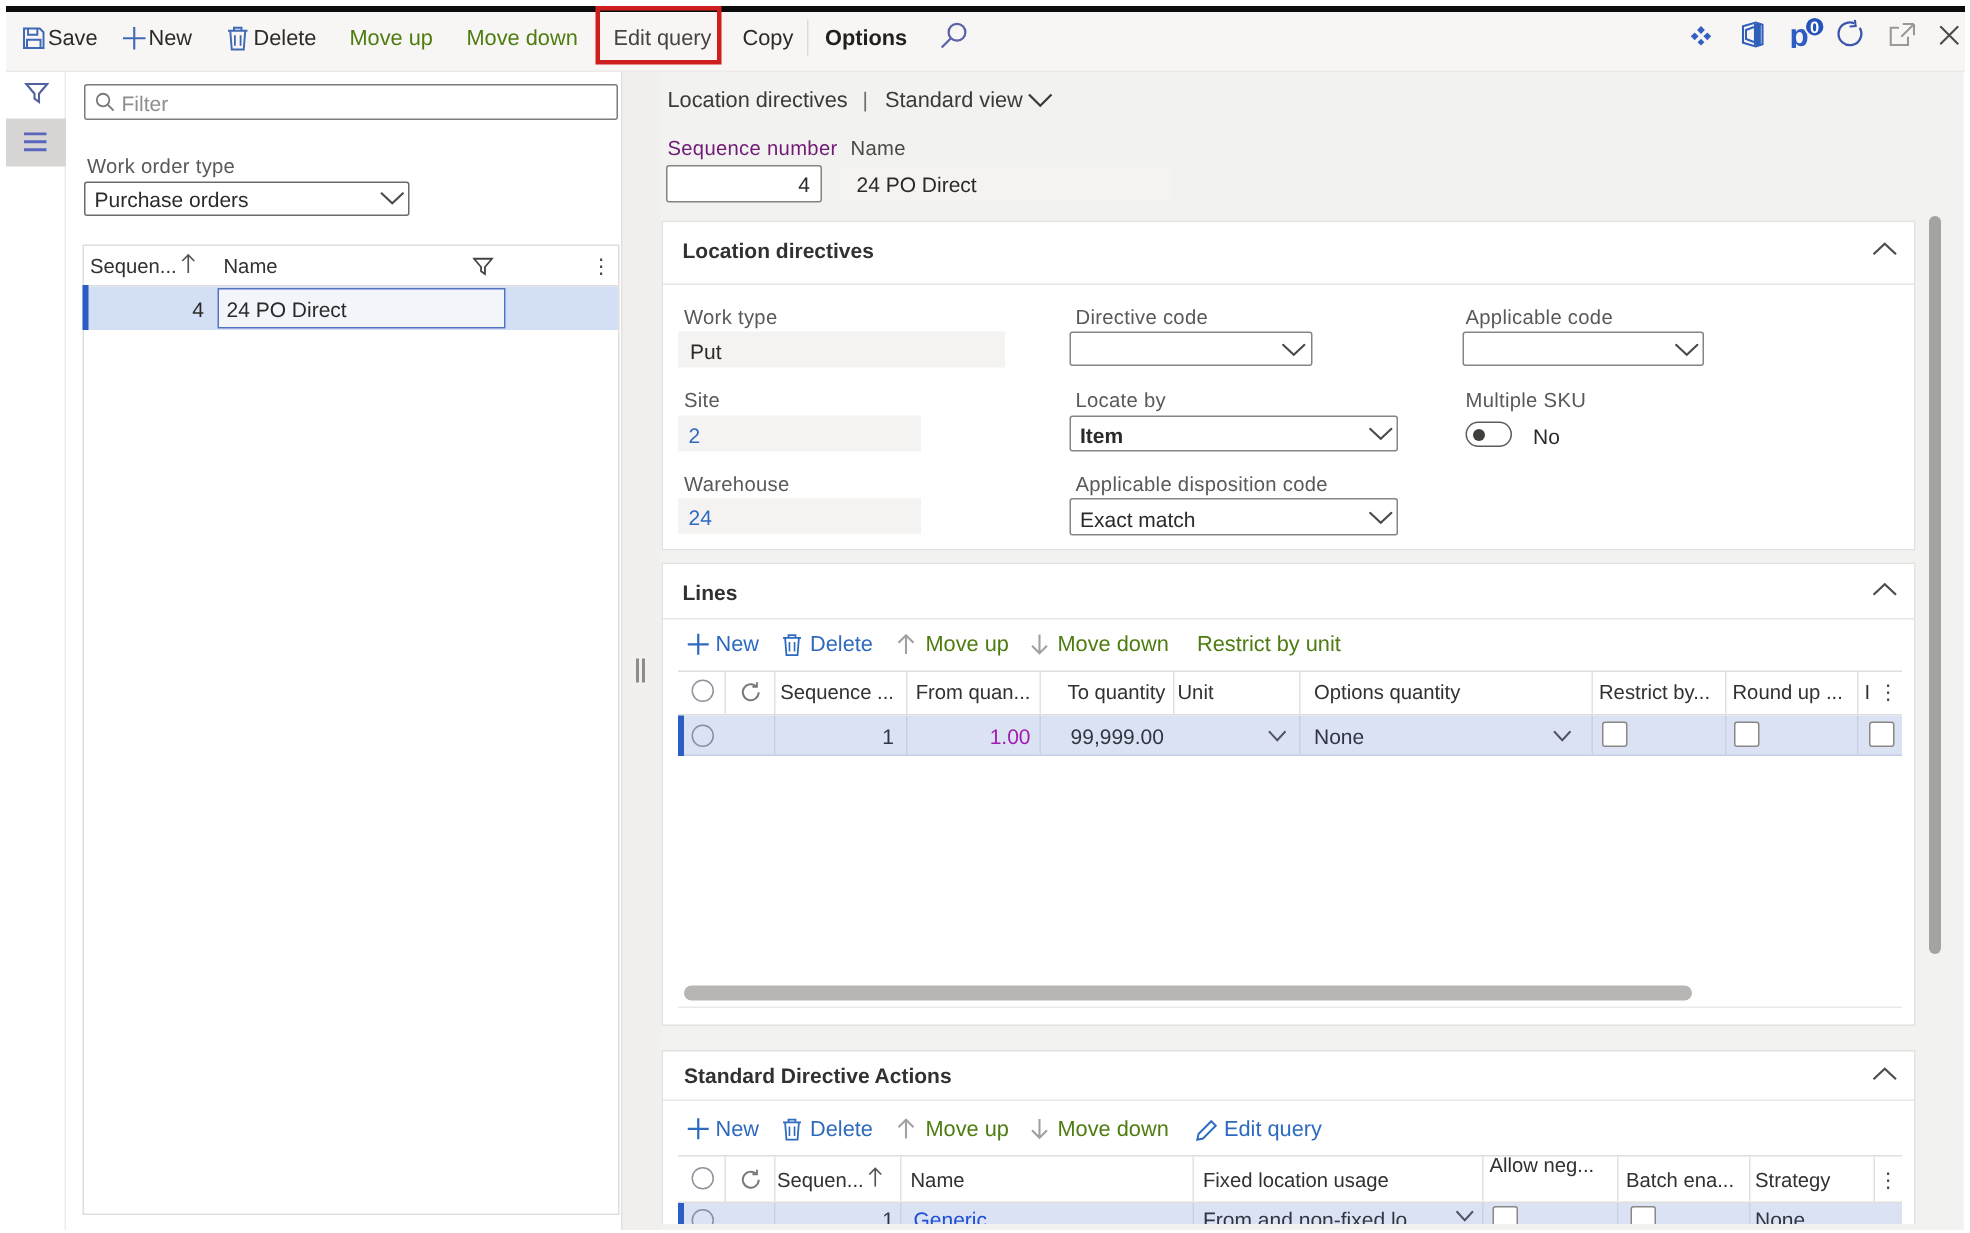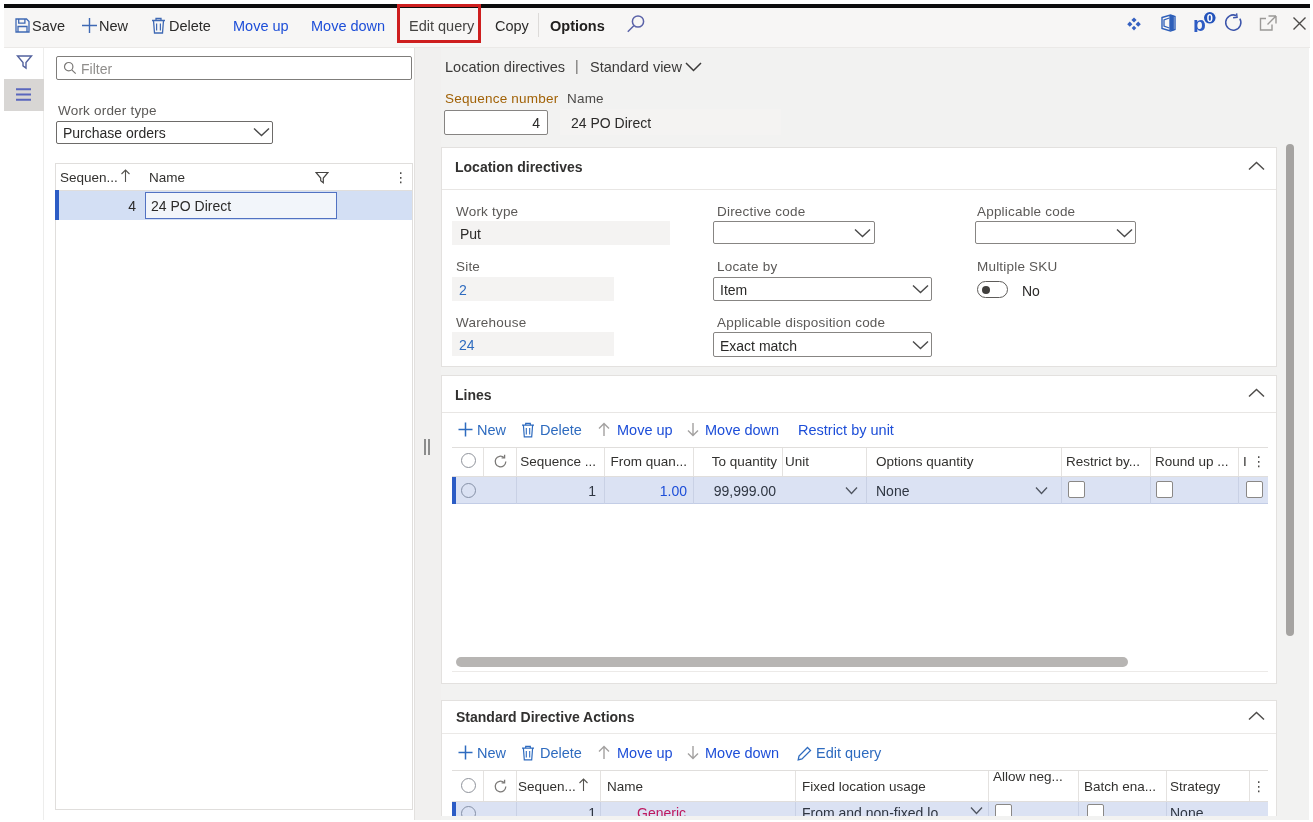--- a/index.html
+++ b/index.html
@@ -7,21 +7,21 @@
   font-family:"Liberation Sans", sans-serif; }
 #page { position:relative; width:1313px; height:822px; background:#fff; }
 .abs { position:absolute; }
 .lbl { position:absolute; font-size:13.5px; letter-spacing:0.2px; color:#5b5957; white-space:nowrap; }
 .val { position:absolute; font-size:14px; color:#2b2a29; white-space:nowrap; }
 .rofield { position:absolute; background:#f4f3f2; }
 .combo { position:absolute; background:#fff; border:1px solid #878583; border-radius:2px; }
 .cardtitle { position:absolute; font-size:14px; font-weight:bold; color:#323130; white-space:nowrap; }
 .tbtxt { position:absolute; font-size:14.5px; white-space:nowrap; }
 .blue { color:#2e6bbf; }
-.gray { color:#1d4ed8; }
+.gray { color:#4d7c0f; }
 .hdrcell { position:absolute; font-size:13.5px; color:#32312f; white-space:nowrap; }
 .vline { position:absolute; width:1px; background:#e4e2e0; }
 .radio { position:absolute; width:15px; height:15px; border:1px solid #8f939b; border-radius:50%; }
 .cb { position:absolute; width:17px; height:17px; background:#fff; border:1px solid #8a8886; border-radius:2px; }
 .seprow { position:absolute; width:1px; background:#c9d1e5; }
 </style>
 </head>
 <body>
 <div id="page">
 
@@ -145,21 +145,21 @@
 <div class="abs" style="left:428px;top:439px;width:1.5px;height:16px;background:#8c8c8c;"></div>
 
 <div class="abs" style="left:441px;top:48px;width:868px;height:772px;background:#f2f2f1;"></div>
 <div id="mainhdr">
   <div class="val" style="left:445px;top:59px;font-size:14.5px;color:#3b3a39;">Location directives</div>
   <div class="val" style="left:575px;top:58px;font-size:14px;color:#706e6c;">|</div>
   <div class="val" style="left:590px;top:59px;font-size:14.5px;color:#3b3a39;">Standard view</div>
   <svg class="abs" style="left:685px;top:62px;" width="17" height="10" viewBox="0 0 17 10">
         <path d="M1 1 L8.5 8.5 L16 1" fill="none" stroke="#3b3a39" stroke-width="1.5"></path>
       </svg>
-  <div class="lbl" style="left:445px;top:91px;color:#a16207;">Sequence number</div>
+  <div class="lbl" style="left:445px;top:91px;color:#701a75;">Sequence number</div>
   <div class="lbl" style="left:567px;top:91px;color:#4c4a48;">Name</div>
   <div class="abs" style="left:444px;top:110px;width:104px;height:25px;background:#fff;border:1px solid #868482;border-radius:2px;"></div>
   <div class="val" style="left:450px;top:115px;width:90px;text-align:right;">4</div>
   <div class="rofield" style="left:560px;top:109px;width:221px;height:26px;"></div>
   <div class="val" style="left:571px;top:115px;">24 PO Direct</div>
 </div>
 <div id="card1">
   <div class="abs" style="left:441px;top:147px;width:836px;height:220px;background:#fff;border:1px solid #e3e1df;"></div>
   <div class="cardtitle" style="left:455px;top:159px;">Location directives</div>
   <svg class="abs" style="left:1248px;top:161px;" width="17" height="10" viewBox="0 0 17 10">
@@ -177,21 +177,21 @@
   <div class="rofield" style="left:452px;top:332px;width:162px;height:24px;"></div>
   <div class="val blue" style="left:459px;top:337px;">24</div>
 
   <div class="lbl" style="left:717px;top:204px;">Directive code</div>
   <div class="combo" style="left:713px;top:221px;width:162px;height:23px;"></div>
   <svg class="abs" style="left:854px;top:229px;" width="17" height="9" viewBox="0 0 17 9">
         <path d="M1 0.5 L8.5 7.5 L16 0.5" fill="none" stroke="#4a4a4a" stroke-width="1.4"></path>
       </svg>
   <div class="lbl" style="left:717px;top:259px;">Locate by</div>
   <div class="combo" style="left:713px;top:277px;width:219px;height:24px;"></div>
-  <div class="val" style="left:720px;top:282px;">Item</div>
+  <div class="val" style="left:720px;top:282px;font-weight:bold;">Item</div>
   <svg class="abs" style="left:912px;top:285px;" width="17" height="9" viewBox="0 0 17 9">
         <path d="M1 0.5 L8.5 7.5 L16 0.5" fill="none" stroke="#4a4a4a" stroke-width="1.4"></path>
       </svg>
   <div class="lbl" style="left:717px;top:315px;">Applicable disposition code</div>
   <div class="combo" style="left:713px;top:332px;width:219px;height:25px;"></div>
   <div class="val" style="left:720px;top:338px;">Exact match</div>
   <svg class="abs" style="left:912px;top:341px;" width="17" height="9" viewBox="0 0 17 9">
         <path d="M1 0.5 L8.5 7.5 L16 0.5" fill="none" stroke="#4a4a4a" stroke-width="1.4"></path>
       </svg>
 
@@ -262,21 +262,21 @@
   <div class="abs" style="left:452px;top:477px;width:3.5px;height:27px;background:#2c5cc5;"></div>
   <div class="seprow" style="left:516px;top:477px;height:27px;"></div>
   <div class="seprow" style="left:604px;top:477px;height:27px;"></div>
   <div class="seprow" style="left:693px;top:477px;height:27px;"></div>
   <div class="seprow" style="left:866px;top:477px;height:27px;"></div>
   <div class="seprow" style="left:1061px;top:477px;height:27px;"></div>
   <div class="seprow" style="left:1150px;top:477px;height:27px;"></div>
   <div class="seprow" style="left:1238px;top:477px;height:27px;"></div>
   <div class="radio" style="left:461px;top:483px;border-color:#8590a6;"></div>
   <div class="val" style="left:516px;top:483px;width:80px;text-align:right;color:#2f3642;">1</div>
-  <div class="val" style="left:600px;top:483px;width:87px;text-align:right;color:#1d4ed8;">1.00</div>
+  <div class="val" style="left:600px;top:483px;width:87px;text-align:right;color:#a21caf;">1.00</div>
   <div class="val" style="left:692px;top:483px;width:84px;text-align:right;color:#2f3642;">99,999.00</div>
   <svg class="abs" style="left:845px;top:487px;" width="13" height="8" viewBox="0 0 13 8">
         <path d="M1 0.5 L6.5 6.5 L12 0.5" fill="none" stroke="#4f5560" stroke-width="1.3"></path>
       </svg>
   <div class="val" style="left:876px;top:483px;color:#2f3642;">None</div>
   <svg class="abs" style="left:1035px;top:487px;" width="13" height="8" viewBox="0 0 13 8">
         <path d="M1 0.5 L6.5 6.5 L12 0.5" fill="none" stroke="#4f5560" stroke-width="1.3"></path>
       </svg>
   <div class="cb" style="left:1068px;top:481px;"></div>
   <div class="cb" style="left:1156px;top:481px;"></div>
@@ -344,21 +344,21 @@
   <div class="abs" style="left:452px;top:802px;width:816px;height:17px;background:#dbe2f3;border-bottom:1px solid #c3cde6;"></div>
   <div class="abs" style="left:452px;top:802px;width:3.5px;height:17px;background:#2c5cc5;"></div>
   <div class="seprow" style="left:516px;top:802px;height:17px;"></div>
   <div class="seprow" style="left:600px;top:802px;height:17px;"></div>
   <div class="seprow" style="left:795px;top:802px;height:17px;"></div>
   <div class="seprow" style="left:988px;top:802px;height:17px;"></div>
   <div class="seprow" style="left:1078px;top:802px;height:17px;"></div>
   <div class="seprow" style="left:1166px;top:802px;height:17px;"></div>
   <div class="radio" style="left:461px;top:806px;border-color:#8590a6;"></div>
   <div class="val" style="left:516px;top:805px;width:80px;text-align:right;color:#2f3642;">1</div>
-  <div class="val" style="left:637px;top:805px;color:#be185d;">Generic</div>
+  <div class="val" style="left:609px;top:805px;color:#1d4ed8;">Generic</div>
   <div class="val" style="left:802px;top:805px;color:#2f3642;">From and non-fixed lo...</div>
   <svg class="abs" style="left:970px;top:807px;" width="13" height="8" viewBox="0 0 13 8">
         <path d="M1 0.5 L6.5 6.5 L12 0.5" fill="none" stroke="#4f5560" stroke-width="1.3"></path>
       </svg>
   <div class="cb" style="left:995px;top:804px;"></div>
   <div class="cb" style="left:1087px;top:804px;"></div>
   <div class="val" style="left:1170px;top:805px;color:#2f3642;">None</div>
 </div>
 
 <div class="abs" style="left:441px;top:815.5px;width:868px;height:4.5px;background:#f2f2f1;"></div>

